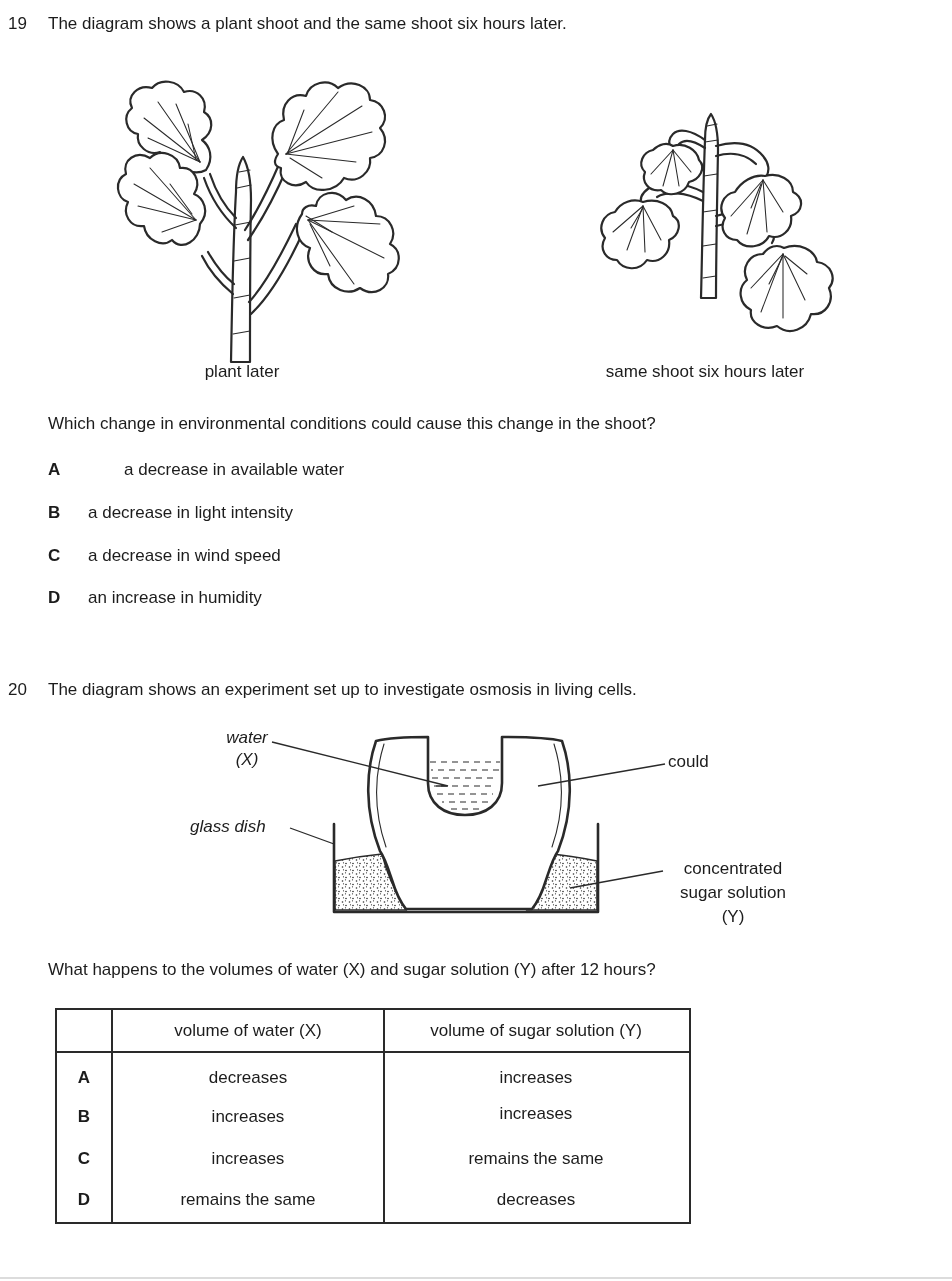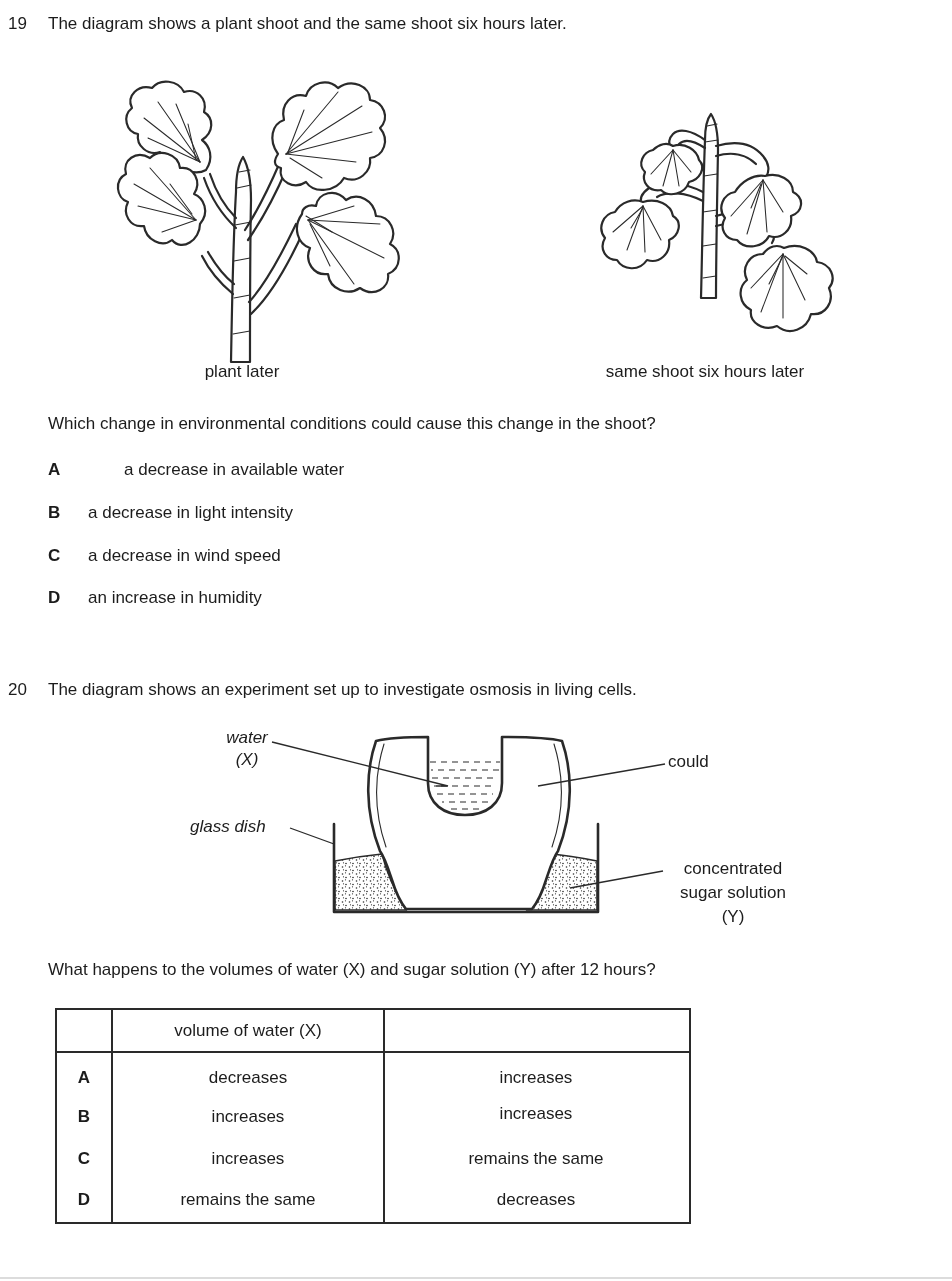--- a/index.html
+++ b/index.html
@@ -223,20 +223,21 @@
 
 <div class="abs txt" style="left:48px; top:960px;">What happens to the volumes of water (X) and sugar solution (Y) after 12 hours?</div>
 
 <div class="abs qtable">
   <div class="vline" style="left:54px;"></div>
   <div class="vline" style="left:326px;"></div>
   <div class="hline" style="top:41px;"></div>
 
   <div class="cell" style="left:0; top:11px; width:54px;"></div>
   <div class="cell" style="left:64px; top:11px; width:254px;">volume of water (X)</div>
+  <div class="cell" style="left:328px; top:11px; width:302px;">volume of sugar solution (Y)</div>
 
   <div>
     <div class="cell bold" style="left:0; top:58px; width:54px;">A</div>
     <div class="cell" style="left:56px; top:58px; width:270px;">decreases</div>
     <div class="cell" style="left:328px; top:58px; width:302px;">increases</div>
   </div>
 
   <div>
     <div class="cell bold" style="left:0; top:97px; width:54px;">B</div>
     <div class="cell" style="left:56px; top:97px; width:270px;">increases</div>

